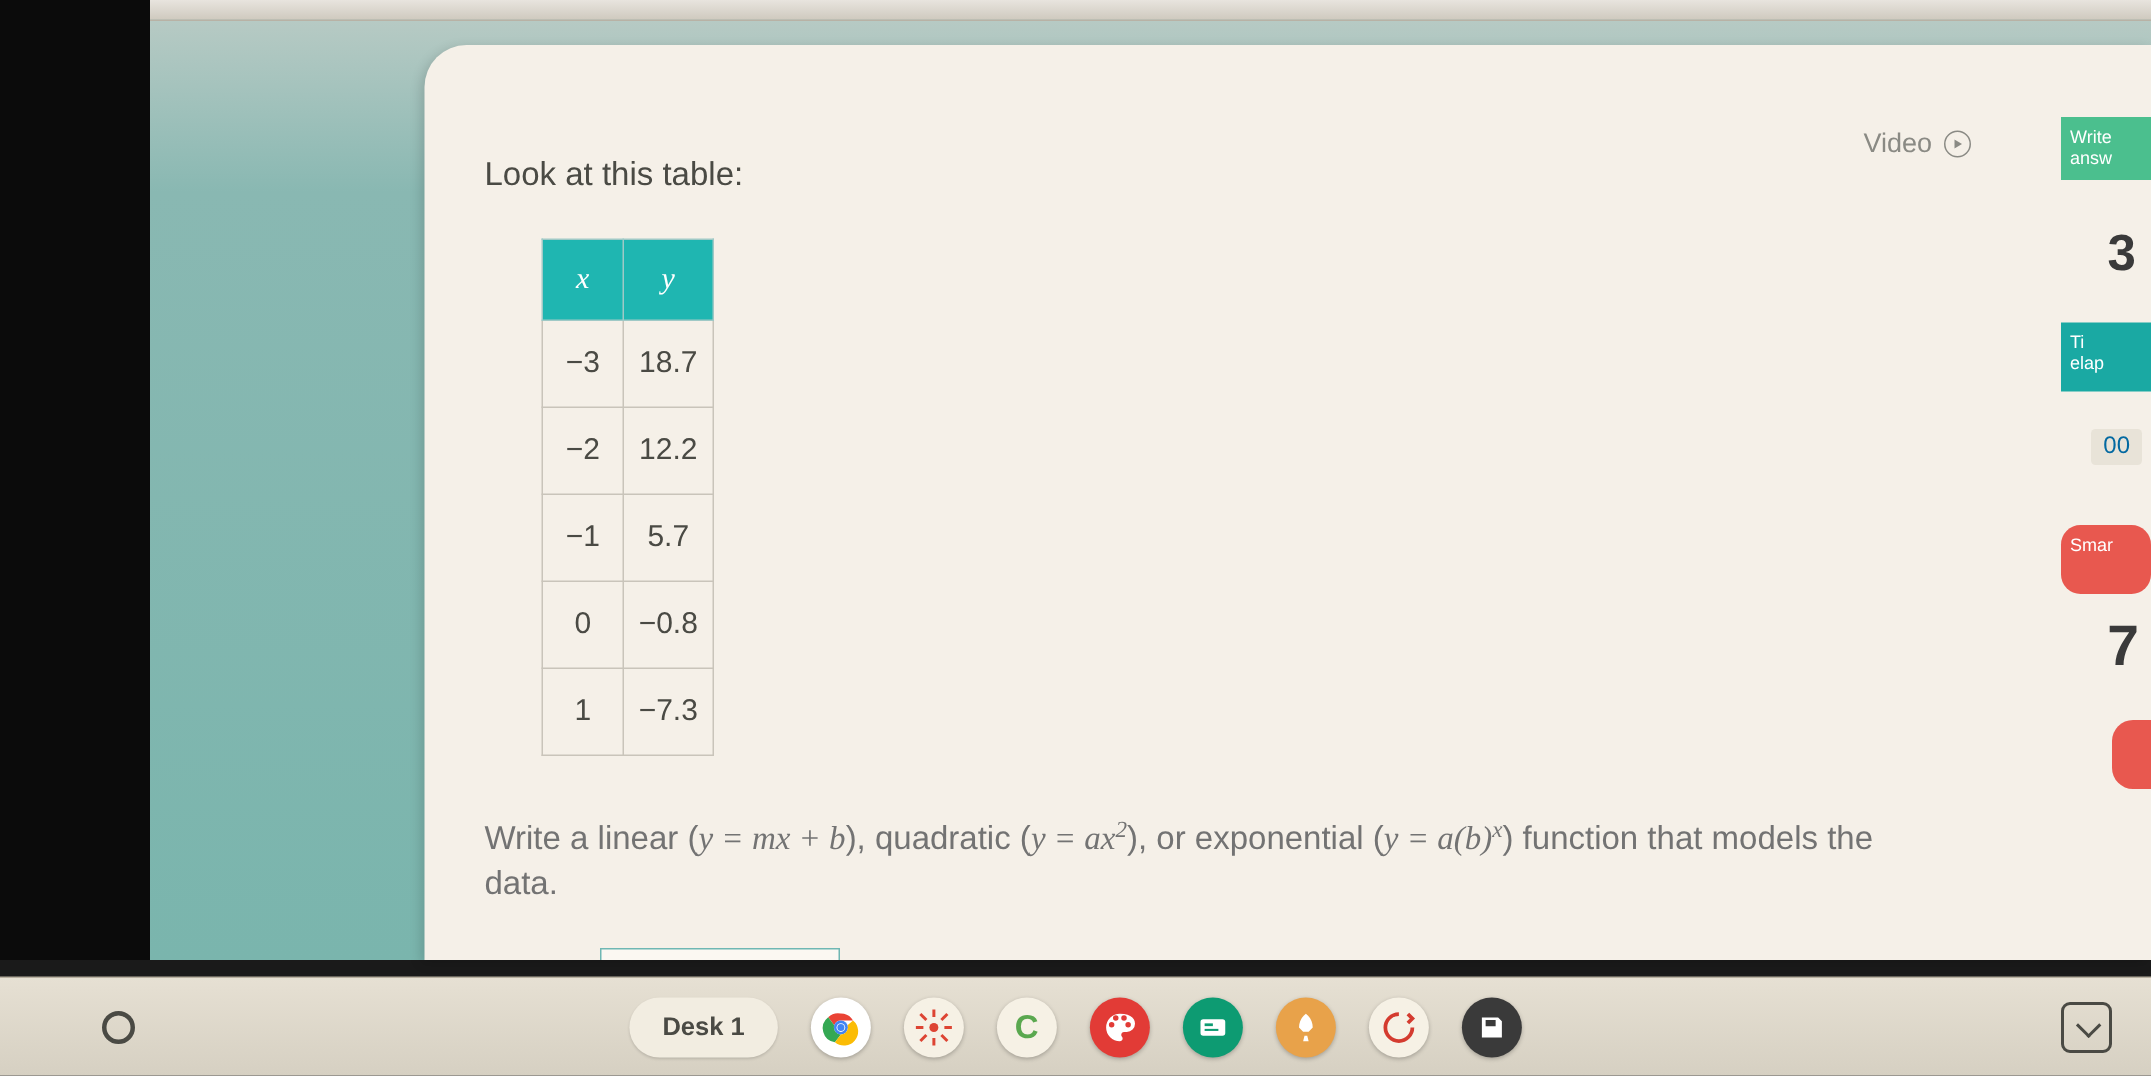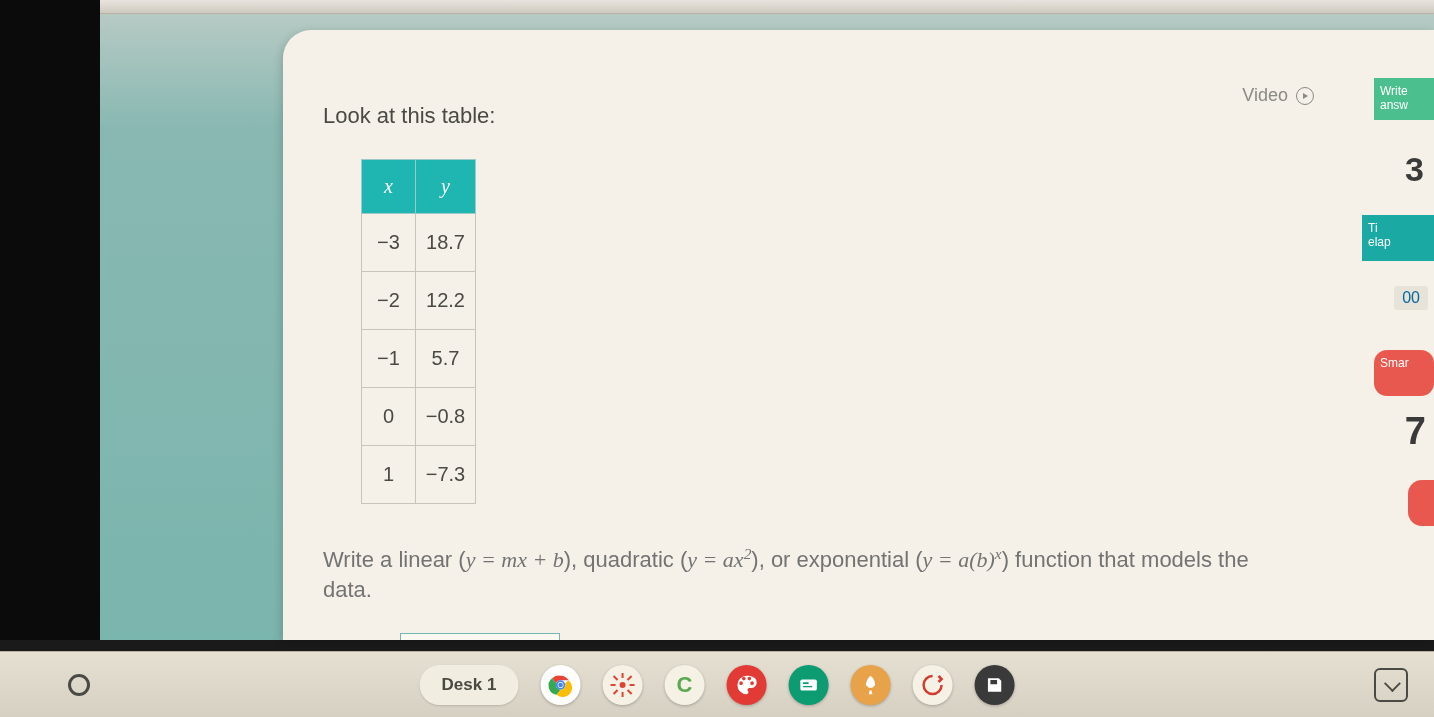--- a/index.html
+++ b/index.html
@@ -95,21 +95,21 @@
     width: 160px; height: 34px;
     border: 1.5px solid #6fb7b3;
     background: #fbf8f2;
     font-size: 18px; padding: 0 8px;
   }
 
   
   .rp { position:absolute; right:0; color:#fff; }
   .rp1 { top:48px; width:60px; height:42px; background:#4bbf8e; font-size:12px; padding:6px 0 0 6px;}
   .rp-num { top:120px; right:10px; color:#3a3a3a; font-size:34px; font-weight:bold; position:absolute;}
-  .rp2 { top:185px; width:72px; height:46px; background:#1aa9a3; font-size:12px; padding:6px 0 0 6px;}
+  .rp2 { top:185px; width:60px; height:46px; background:#1aa9a3; font-size:12px; padding:6px 0 0 6px;}
   .rp-time { top:256px; right:6px; position:absolute; color:#0369a1; font-size:16px; background:#e8e3d8; padding:3px 8px;border-radius:3px;}
   .rp3 { top:320px; width:60px; height:46px; background:#e8584f; font-size:12px; padding:6px 0 0 6px;border-radius:13px;}
   .rp-num2 { top:380px; right:8px; color:#3a3a3a; font-size:38px; font-weight:bold; position:absolute;}
   .ribbon { position:absolute; top:450px; right:0; width:26px; height:46px; background:#e8584f; border-radius:14px 0 0 14px;}
 
   
   .taskbar {
     position: absolute; left: 0; right: 0; bottom: 0; height: 66px;
     background: linear-gradient(180deg, #e6e0d3, #d6d0c2);
     border-top: 1px solid #b8b0a0;

